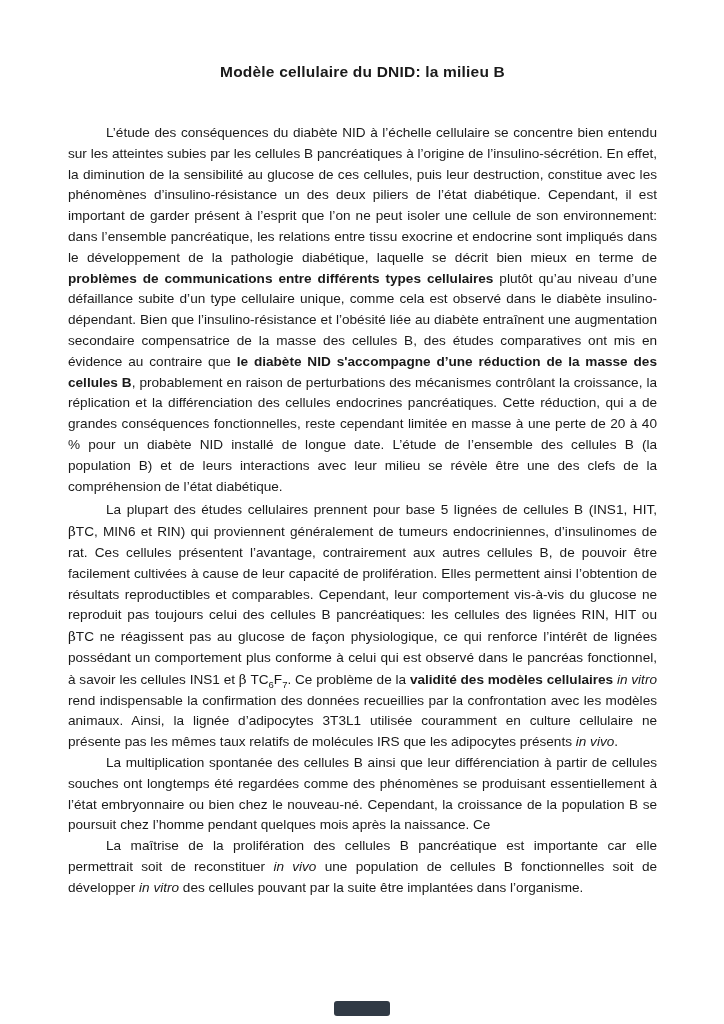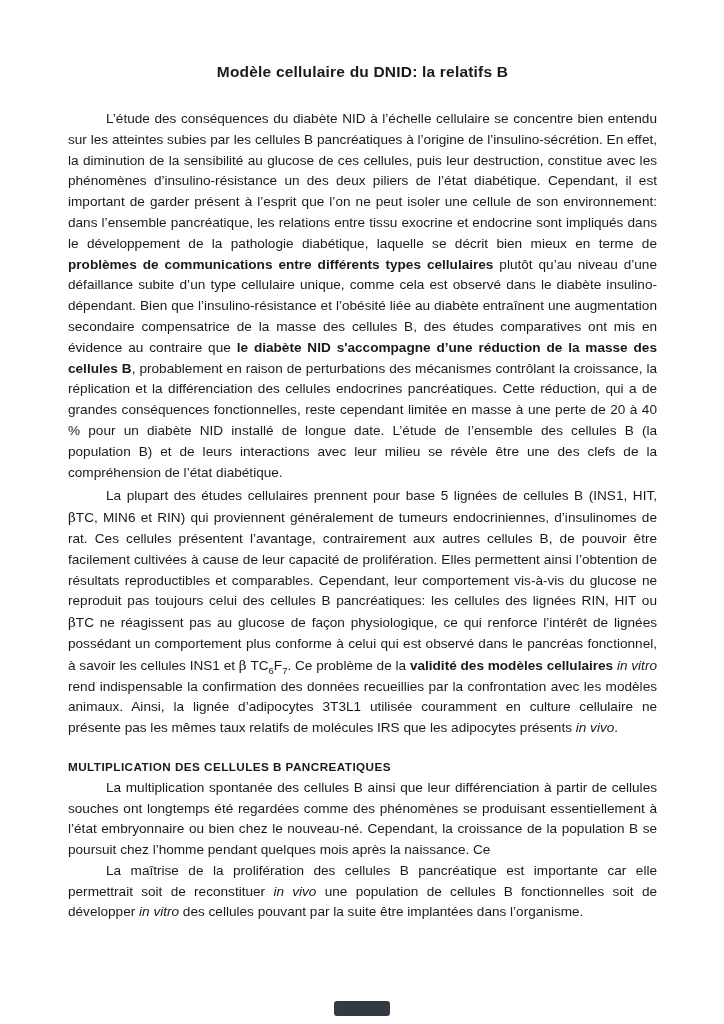--- a/index.html
+++ b/index.html
@@ -31,21 +31,21 @@
     letter-spacing: 0.2px;
     line-height: 19px;
   }
   .body-par {
     margin: 0;
     font-size: 13.6px;
     line-height: 20.8px;
     text-align: justify;
     text-indent: 38px;
   }
-  .first-par { margin-top: 28px; }
+  .first-par { margin-top: 42px; }
   .gap-par { margin-top: 3px; }
   .section-heading {
     margin: 18px 0 0 0;
     font-size: 11.7px;
     font-weight: bold;
     letter-spacing: 0.45px;
     line-height: 20.8px;
   }
   .b { font-weight: bold; }
   .i { font-style: italic; }
@@ -60,27 +60,26 @@
     height: 15px;
     background: #313a45;
     border-radius: 3px;
   }
 </style>
 </head>
 <body>
 
 <div class="page">
 
-  <h1 class="doc-title">Modèle cellulaire du DNID: la relatifs B</h1>
+  <h1 class="doc-title">Modèle cellulaire du DNID: la milieu B</h1>
 
   <p class="body-par first-par"><span>L’étude des conséquences du diabète NID à l’échelle cellulaire se concentre bien entendu sur les atteintes subies par les cellules B pancréatiques à l’origine de l’insulino-sécrétion. En effet, la diminution de la sensibilité au glucose de ces cellules, puis leur destruction, constitue avec les phénomènes d’insulino-résistance un des deux piliers de l’état diabétique. Cependant, il est important de garder présent à l’esprit que l’on ne peut isoler une cellule de son environnement: dans l’ensemble pancréatique, les relations entre tissu exocrine et endocrine sont impliqués dans le développement de la pathologie diabétique, laquelle se décrit bien mieux en terme de </span><span class="b">problèmes de communications entre différents types cellulaires</span><span> plutôt qu’au niveau d’une défaillance subite d’un type cellulaire unique, comme cela est observé dans le diabète insulino-dépendant. Bien que l’insulino-résistance et l’obésité liée au diabète entraînent une augmentation secondaire compensatrice de la masse des cellules B, des études comparatives ont mis en évidence au contraire que </span><span class="b">le diabète NID s'accompagne d’une réduction de la masse des cellules B</span><span>, probablement en raison de perturbations des mécanismes contrôlant la croissance, la réplication et la différenciation des cellules endocrines pancréatiques. Cette réduction, qui a de grandes conséquences fonctionnelles, reste cependant limitée en masse à une perte de 20 à 40 % pour un diabète NID installé de longue date. L’étude de l’ensemble des cellules B (la population B) et de leurs interactions avec leur milieu se révèle être une des clefs de la compréhension de l’état diabétique.</span></p>
 
   <p class="body-par gap-par"><span>La plupart des études cellulaires prennent pour base 5 lignées de cellules B (INS1, HIT, </span><span class="beta">β</span><span>TC, MIN6 et RIN) qui proviennent généralement de tumeurs endocriniennes, d’insulinomes de rat. Ces cellules présentent l’avantage, contrairement aux autres cellules B, de pouvoir être facilement cultivées à cause de leur capacité de prolifération. Elles permettent ainsi l’obtention de résultats reproductibles et comparables. Cependant, leur comportement vis-à-vis du glucose ne reproduit pas toujours celui des cellules B pancréatiques: les cellules des lignées RIN, HIT ou </span><span class="beta">β</span><span>TC ne réagissent pas au glucose de façon physiologique, ce qui renforce l’intérêt de lignées possédant un comportement plus conforme à celui qui est observé dans le pancréas fonctionnel, à savoir les cellules INS1 et </span><span class="beta">β</span><span> TC</span><span class="sub">6</span><span>F</span><span class="sub">7</span><span>. Ce problème de la </span><span class="b">validité des modèles cellulaires</span><span> </span><span class="i">in vitro</span><span> rend indispensable la confirmation des données recueillies par la confrontation avec les modèles animaux. Ainsi, la lignée d’adipocytes 3T3L1 utilisée couramment en culture cellulaire ne présente pas les mêmes taux relatifs de molécules IRS que les adipocytes présents </span><span class="i">in vivo</span><span>.</span></p>
 
-  <h2 class="section-heading">MULTIPLICATION DES CELLULES B PANCREATIQUES</h2>
 
   <p class="body-par"><span>La multiplication spontanée des cellules B ainsi que leur différenciation à partir de cellules souches ont longtemps été regardées comme des phénomènes se produisant essentiellement à l’état embryonnaire ou bien chez le nouveau-né. Cependant, la croissance de la population B se poursuit chez l’homme pendant quelques mois après la naissance. Ce</span></p>
 
   <p class="body-par"><span>La maîtrise de la prolifération des cellules B pancréatique est importante car elle permettrait soit de reconstituer </span><span class="i">in vivo</span><span> une population de cellules B fonctionnelles soit de développer </span><span class="i">in vitro</span><span> des cellules pouvant par la suite être implantées dans l’organisme.</span></p>
 
   <div class="watermark-badge"></div>
 
 </div>
 
 </body></html>

